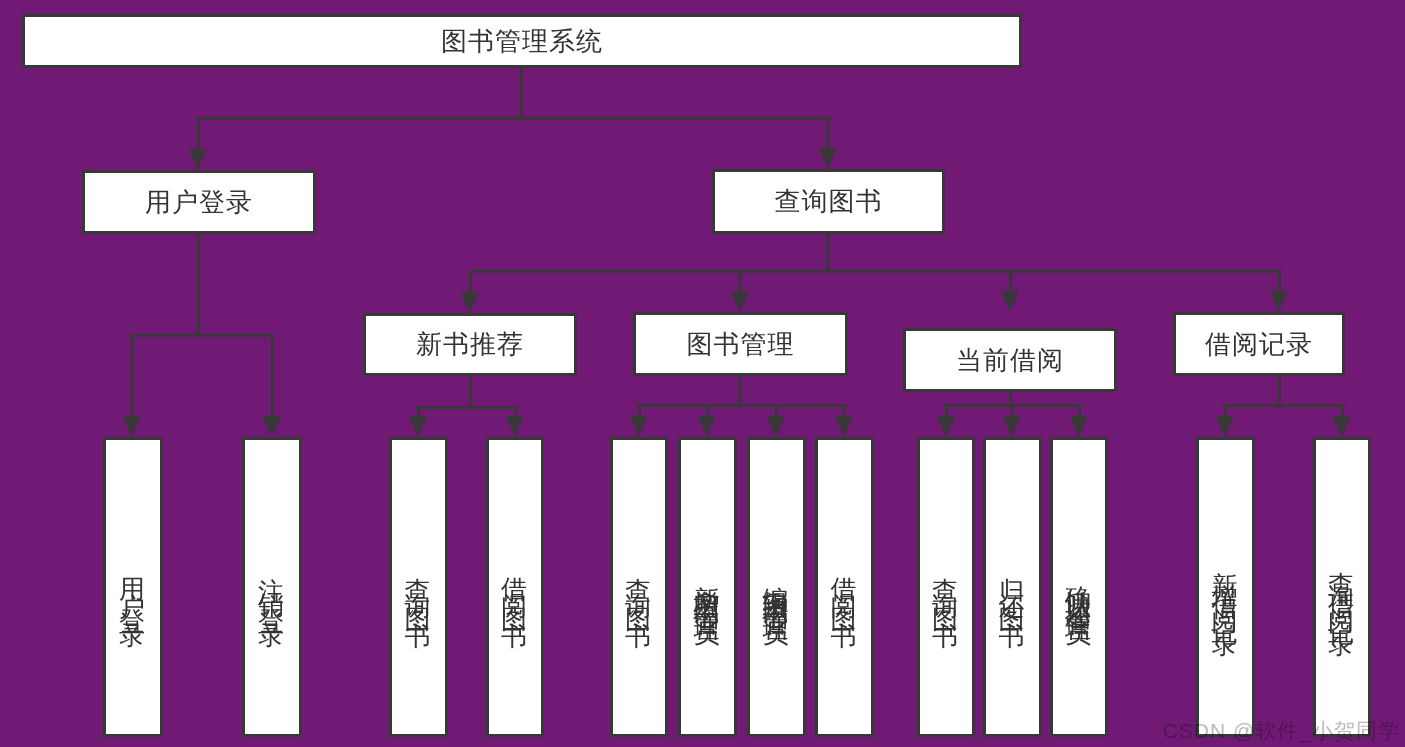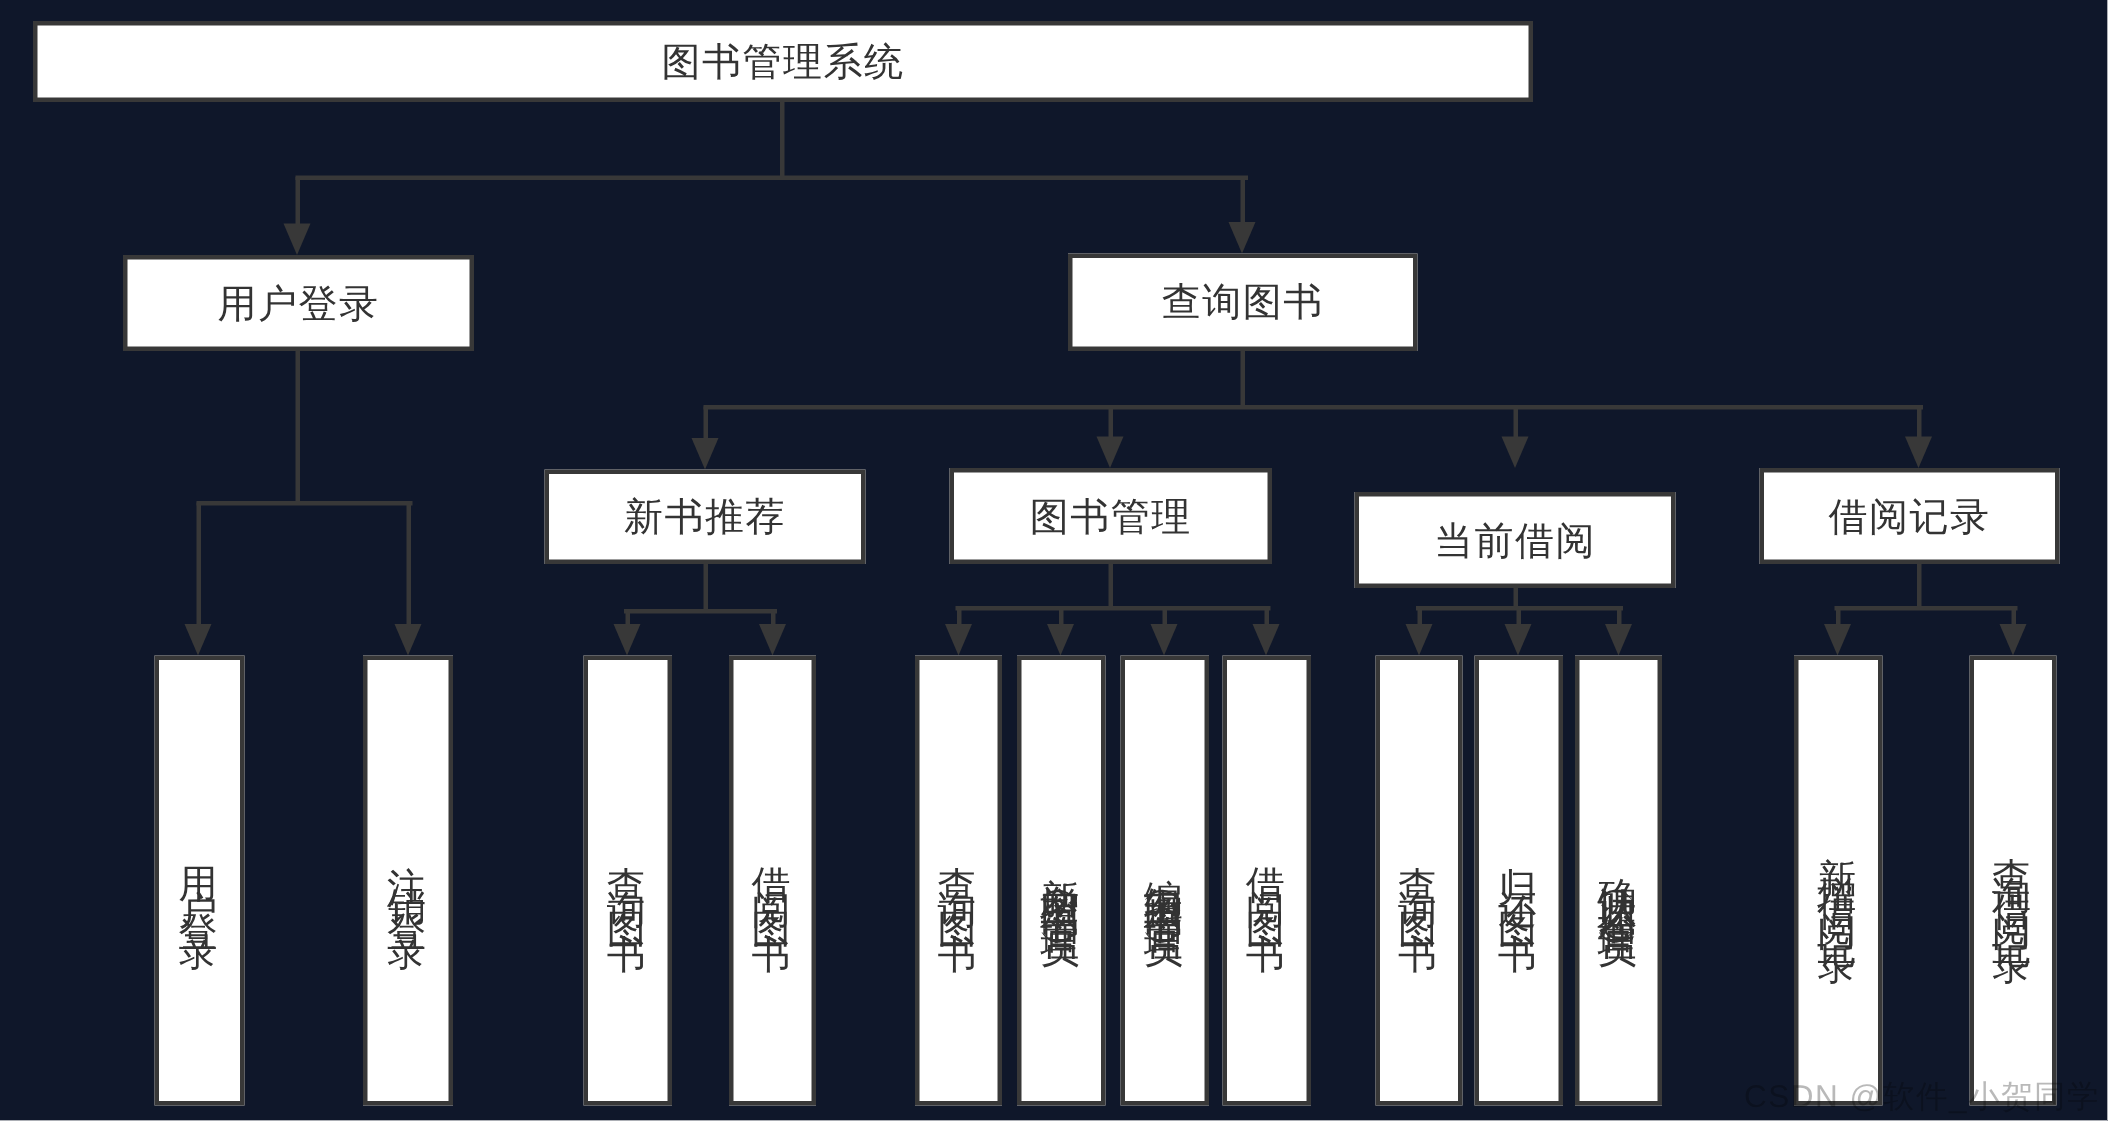--- a/index.html
+++ b/index.html
@@ -1,20 +1,20 @@
 <!DOCTYPE html>
 <html><head>
 <meta charset="utf-8">
 <style>
   html,body{margin:0;padding:0;background:#ffffff;}
   body{font-family:"Liberation Sans","DejaVu Sans",sans-serif;}
   #stage{
     position:relative;
     width:1405px;height:747px;
-    background:#0f172a;
+    background:#701a75;
     overflow:hidden;
     text-decoration:underline;
   }
   .node{
     position:absolute;
     box-sizing:border-box;
     border:3px solid #383838;
     background:#ffffff;
     display:flex;
     align-items:center;
@@ -128,21 +128,21 @@
       </div>
       <div class="node node-h" style="left: 363px; top: 313px; width: 214px; height: 63px; border-color: rgb(56, 56, 56); background: rgb(255, 255, 255);">
         <span class="label" style="color: rgb(51, 51, 51);">新书推荐</span>
       </div>
       <div class="node node-h" style="left: 633px; top: 312px; width: 215px; height: 64px; border-color: rgb(56, 56, 56); background: rgb(255, 255, 255);">
         <span class="label" style="color: rgb(51, 51, 51);">图书管理</span>
       </div>
       <div class="node node-h" style="left: 903px; top: 328px; width: 214px; height: 64px; border-color: rgb(56, 56, 56); background: rgb(255, 255, 255); text-align: right;">
         <span class="label" style="color: rgb(51, 51, 51);">当前借阅</span>
       </div>
-      <div class="node node-h" style="left: 1173px; top: 312px; width: 200px; height: 64px; border-color: rgb(56, 56, 56); background: rgb(255, 255, 255);">
+      <div class="node node-h" style="left: 1173px; top: 312px; width: 172px; height: 64px; border-color: rgb(56, 56, 56); background: rgb(255, 255, 255);">
         <span class="label" style="color: rgb(51, 51, 51);">借阅记录</span>
       </div>
       <div class="node node-v" style="left: 103px; top: 437px; width: 60px; height: 300px; border-color: rgb(56, 56, 56); background: rgb(255, 255, 255);">
         <span class="label" style="color: rgb(51, 51, 51); letter-spacing: 15px;">用户登录</span>
       </div>
       <div class="node node-v" style="left: 242px; top: 437px; width: 60px; height: 300px; border-color: rgb(56, 56, 56); background: rgb(255, 255, 255);">
         <span class="label" style="color: rgb(51, 51, 51); letter-spacing: 15px;">注销登录</span>
       </div>
       <div class="node node-v" style="left: 389px; top: 437px; width: 59px; height: 300px; border-color: rgb(56, 56, 56); background: rgb(255, 255, 255);">
         <span class="label" style="color: rgb(51, 51, 51); letter-spacing: 15px;">查询图书</span>

